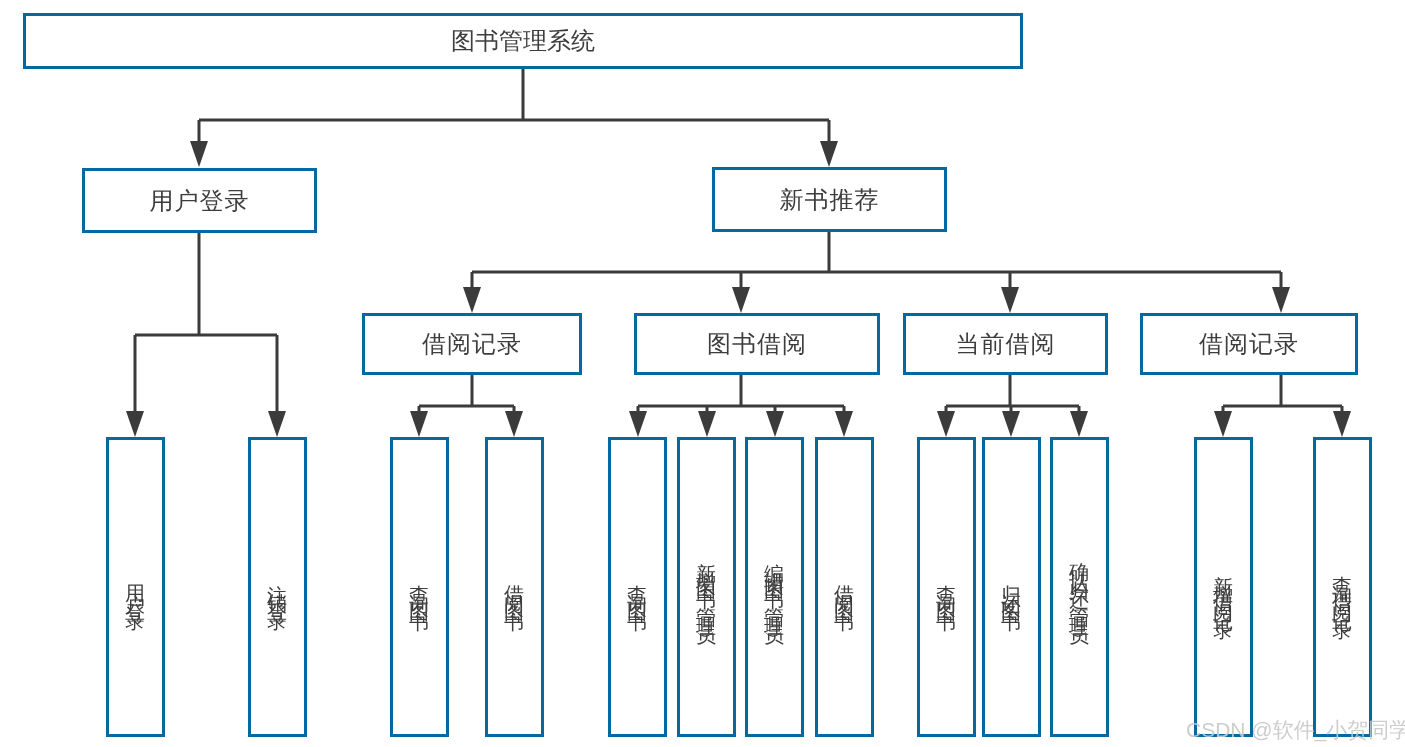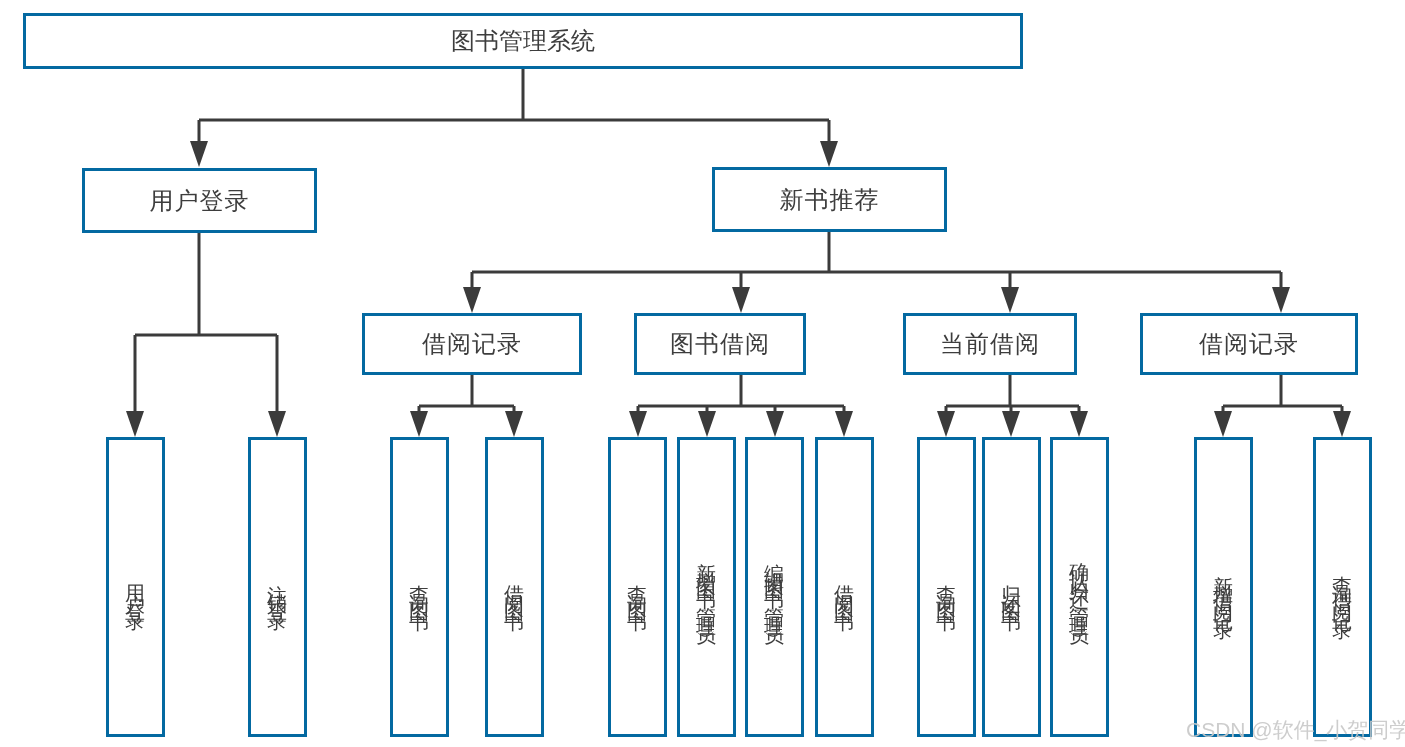--- a/index.html
+++ b/index.html
@@ -100,22 +100,22 @@
       <polygon stroke="none" points="1333,411 1351,411 1342,437"></polygon>
     </g>
   </svg>
 
   <div class="node root" style="left:23px; top:13px; width:1000px; height:56px;">图书管理系统</div>
 
   <div class="node h" style="left:82px; top:168px; width:235px; height:65px;">用户登录</div>
   <div class="node h" style="left:712px; top:167px; width:235px; height:65px;">新书推荐</div>
 
   <div class="node h" style="left:362px; top:313px; width:220px; height:62px;">借阅记录</div>
-  <div class="node h" style="left:634px; top:313px; width:172px; height:62px;">图书借阅</div>
-  <div class="node h" style="left:903px; top:313px; width:174px; height:62px;">当前借阅</div>
+  <div class="node h" style="left:634px; top:313px; width:246px; height:62px;">图书借阅</div>
+  <div class="node h" style="left:903px; top:313px; width:205px; height:62px;">当前借阅</div>
   <div class="node h" style="left:1140px; top:313px; width:218px; height:62px;">借阅记录</div>
 
   <div class="node leaf" style="left:106px; top:437px; width:59px; height:300px;">
     <span>用户登录</span>
   </div>
   <div class="node leaf" style="left:248px; top:437px; width:59px; height:300px;">
     <span>注销登录</span>
   </div>
   <div class="node leaf" style="left:390px; top:437px; width:59px; height:300px;">
     <span>查询图书</span>

